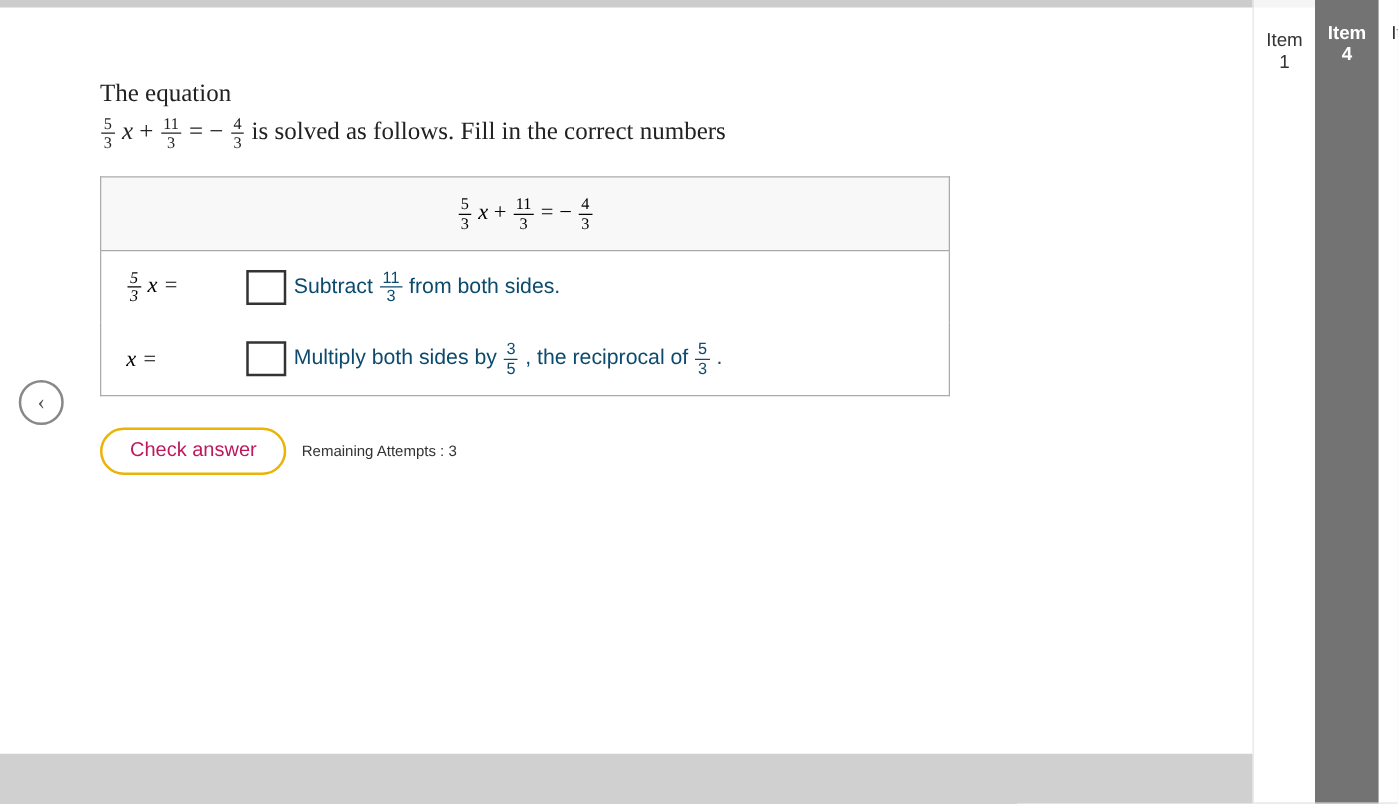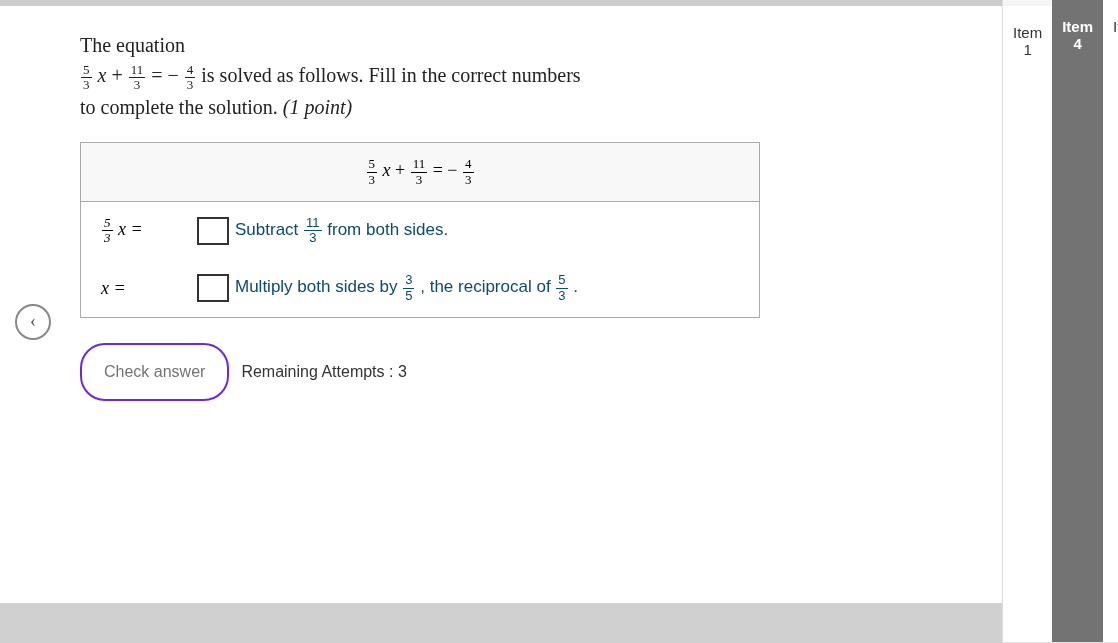--- a/index.html
+++ b/index.html
@@ -44,20 +44,21 @@
       background: #fff;
       display: flex;
       align-items: center;
       justify-content: center;
       cursor: pointer;
       font-size: 18px;
       color: #555;
     }
 
     .question-content {
+      margin-top: 30px;
       margin-left: 20px;
     }
 
     .question-title {
       font-size: 20px;
       font-weight: normal;
       color: #222;
       line-height: 1.5;
       margin-bottom: 20px;
     }
@@ -112,32 +113,32 @@
 
     .step-desc {
       flex: 1;
       font-size: 17px;
       color: #0c4a6e;
       font-family: Arial, sans-serif;
     }
 
     
     .check-answer-btn {
-      border: 2px solid #6d28d9;
+      border: 2px solid #eab308;
       border-radius: 25px;
-      padding: 18px 22px;
+      padding: 8px 22px;
       background: #fff;
       font-size: 16px;
       cursor: pointer;
-      color: #737373;
+      color: #be185d;
       margin-right: 12px;
     }
 
     .remaining-attempts {
-      font-size: 16px;
+      font-size: 12px;
       color: #333;
       font-family: Arial, sans-serif;
     }
 
     .check-row {
       display: flex;
       align-items: center;
       margin-top: 10px;
     }
 
@@ -230,21 +231,20 @@
             <span class="num">11</span>
             <span class="den">3</span>
           </span>
         = −
         <span class="frac">
             <span class="num">4</span>
             <span class="den">3</span>
           </span>
         is solved as follows. Fill in the correct numbers
       </span><br>
-      <span>to complete the solution. <span class="italic-point">(1 point)</span></span>
     </div>
 
     <table class="solution-table">
       <tbody>
         <tr>
           <td class="header-row" colspan="2">
             <span class="frac">
                 <span class="num">5</span>
                 <span class="den">3</span>
               </span>

